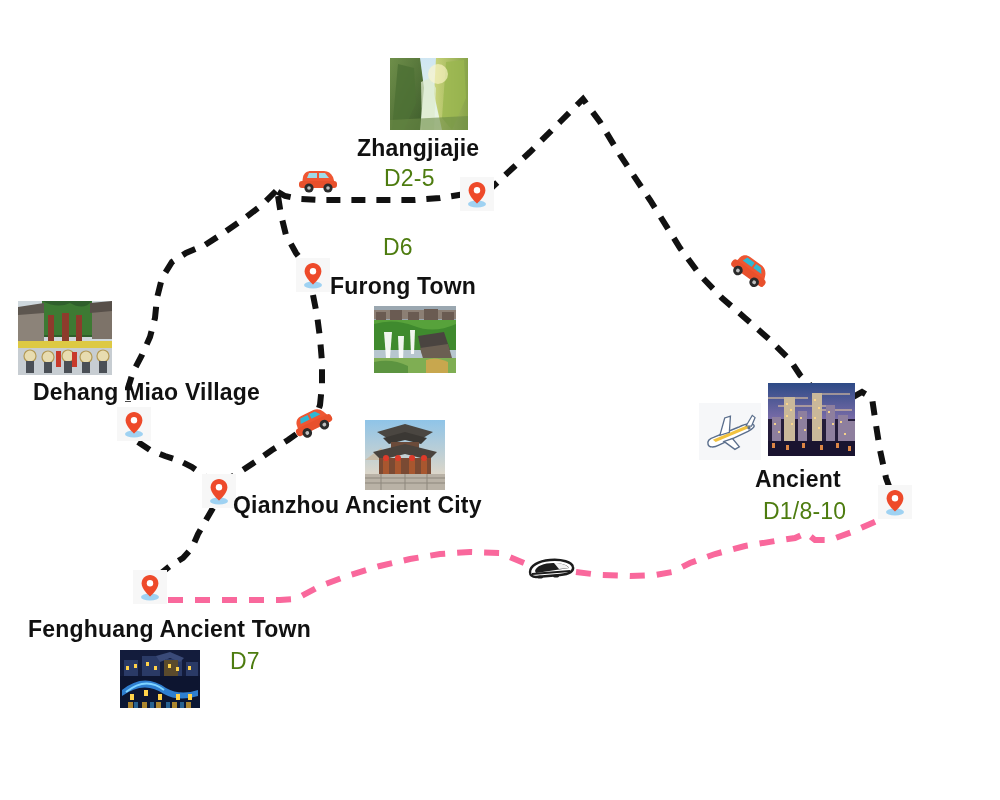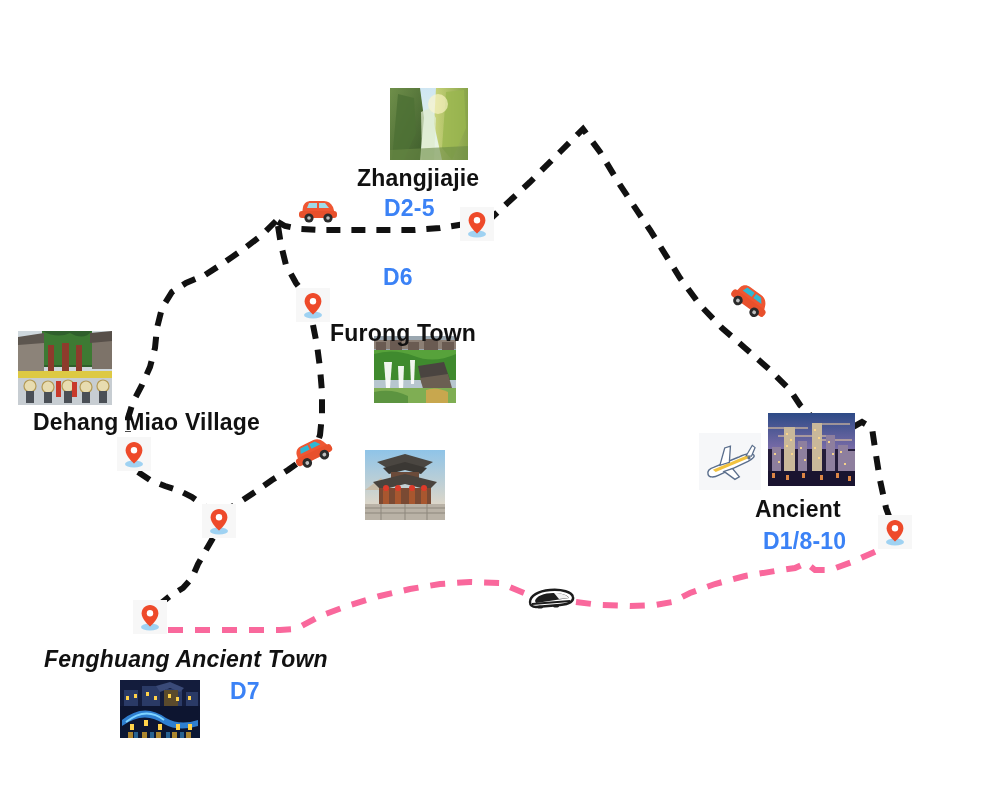--- a/index.html
+++ b/index.html
@@ -9,44 +9,43 @@
   }
   body {
     font-family: "Liberation Sans", sans-serif;
   }
   #map-canvas {
     position: relative;
     width: 1000px;
     height: 708px;
     background: #ffffff;
     overflow: hidden;
-    margin-top: 30px;
   }
   #route-layer {
     position: absolute;
     left: 0;
     top: 0;
     width: 1000px;
     height: 800px;
   }
   .city-label {
     position: absolute;
     font-family: "Liberation Sans", sans-serif;
     font-weight: bold;
     font-size: 23px;
     color: #111111;
     white-space: nowrap;
     letter-spacing: 0.2px;
   }
   .day-label {
     position: absolute;
     font-family: "Liberation Sans", sans-serif;
-    font-weight: bold;
+    font-weight: normal;
     font-size: 23px;
-    color: #3b82f6;
+    color: #4d7c0f;
     white-space: nowrap;
     letter-spacing: 0.2px;
   }
   .photo {
     position: absolute;
     overflow: hidden;
     background: #d8dde2;
   }
   .photo svg { display: block; width: 100%; height: 100%; }
 
@@ -446,24 +445,25 @@
       <path d="M6 22 L44 19" stroke="#1c1c1c" stroke-width="2.2" fill="none"></path>
       <ellipse cx="14" cy="25" rx="3" ry="1.6" fill="#1c1c1c"></ellipse>
       <ellipse cx="30" cy="24" rx="3" ry="1.6" fill="#1c1c1c"></ellipse>
     </svg>
   </div>
 
   <div class="city-label" style="left:357px; top:135px;">Zhangjiajie</div>
   <div class="day-label" style="left:384px; top:165px;">D2-5</div>
 
   <div class="day-label" style="left:383px; top:234px;">D6</div>
-  <div class="city-label" style="left:330px; top:290px;text-align:center;">Furong Town</div>
+  <div class="city-label" style="left:330px; top:273px;text-align:center;">Furong Town</div>
 
   <div class="city-label" style="left:33px; top:379px;text-align:right;">Dehang Miao Village</div>
 
-
-  <div class="city-label" style="left:44px; top:616px;font-style:italic;">Fenghuang Ancient Town</div>
+  <div class="city-label" style="left:233px; top:492px;">Qianzhou Ancient City</div>
+
+  <div class="city-label" style="left:28px; top:616px;">Fenghuang Ancient Town</div>
   <div class="day-label" style="left:230px; top:648px;">D7</div>
 
   <div class="city-label" style="left:755px; top:466px;">Ancient</div>
   <div class="day-label" style="left:763px; top:498px;">D1/8-10</div>
 
 </div>
 
 </body></html>

